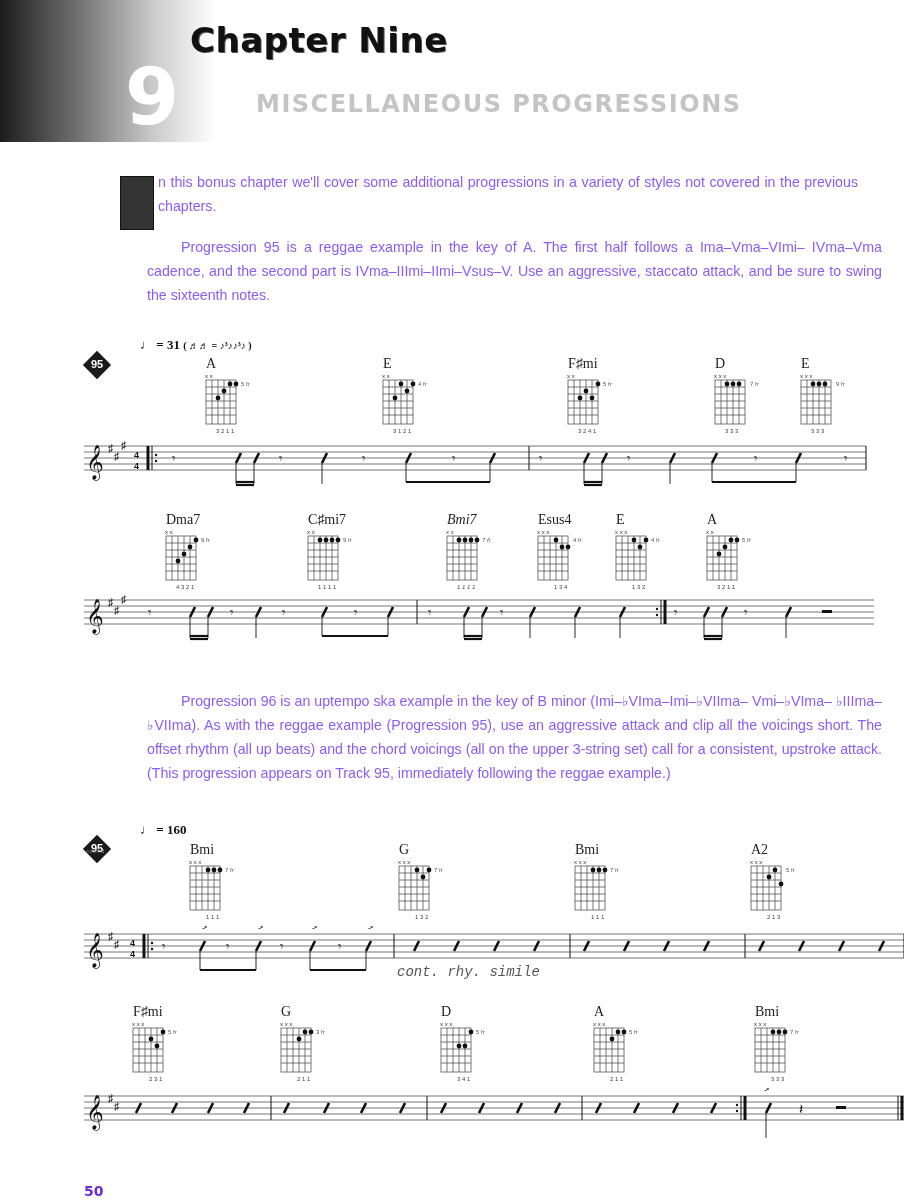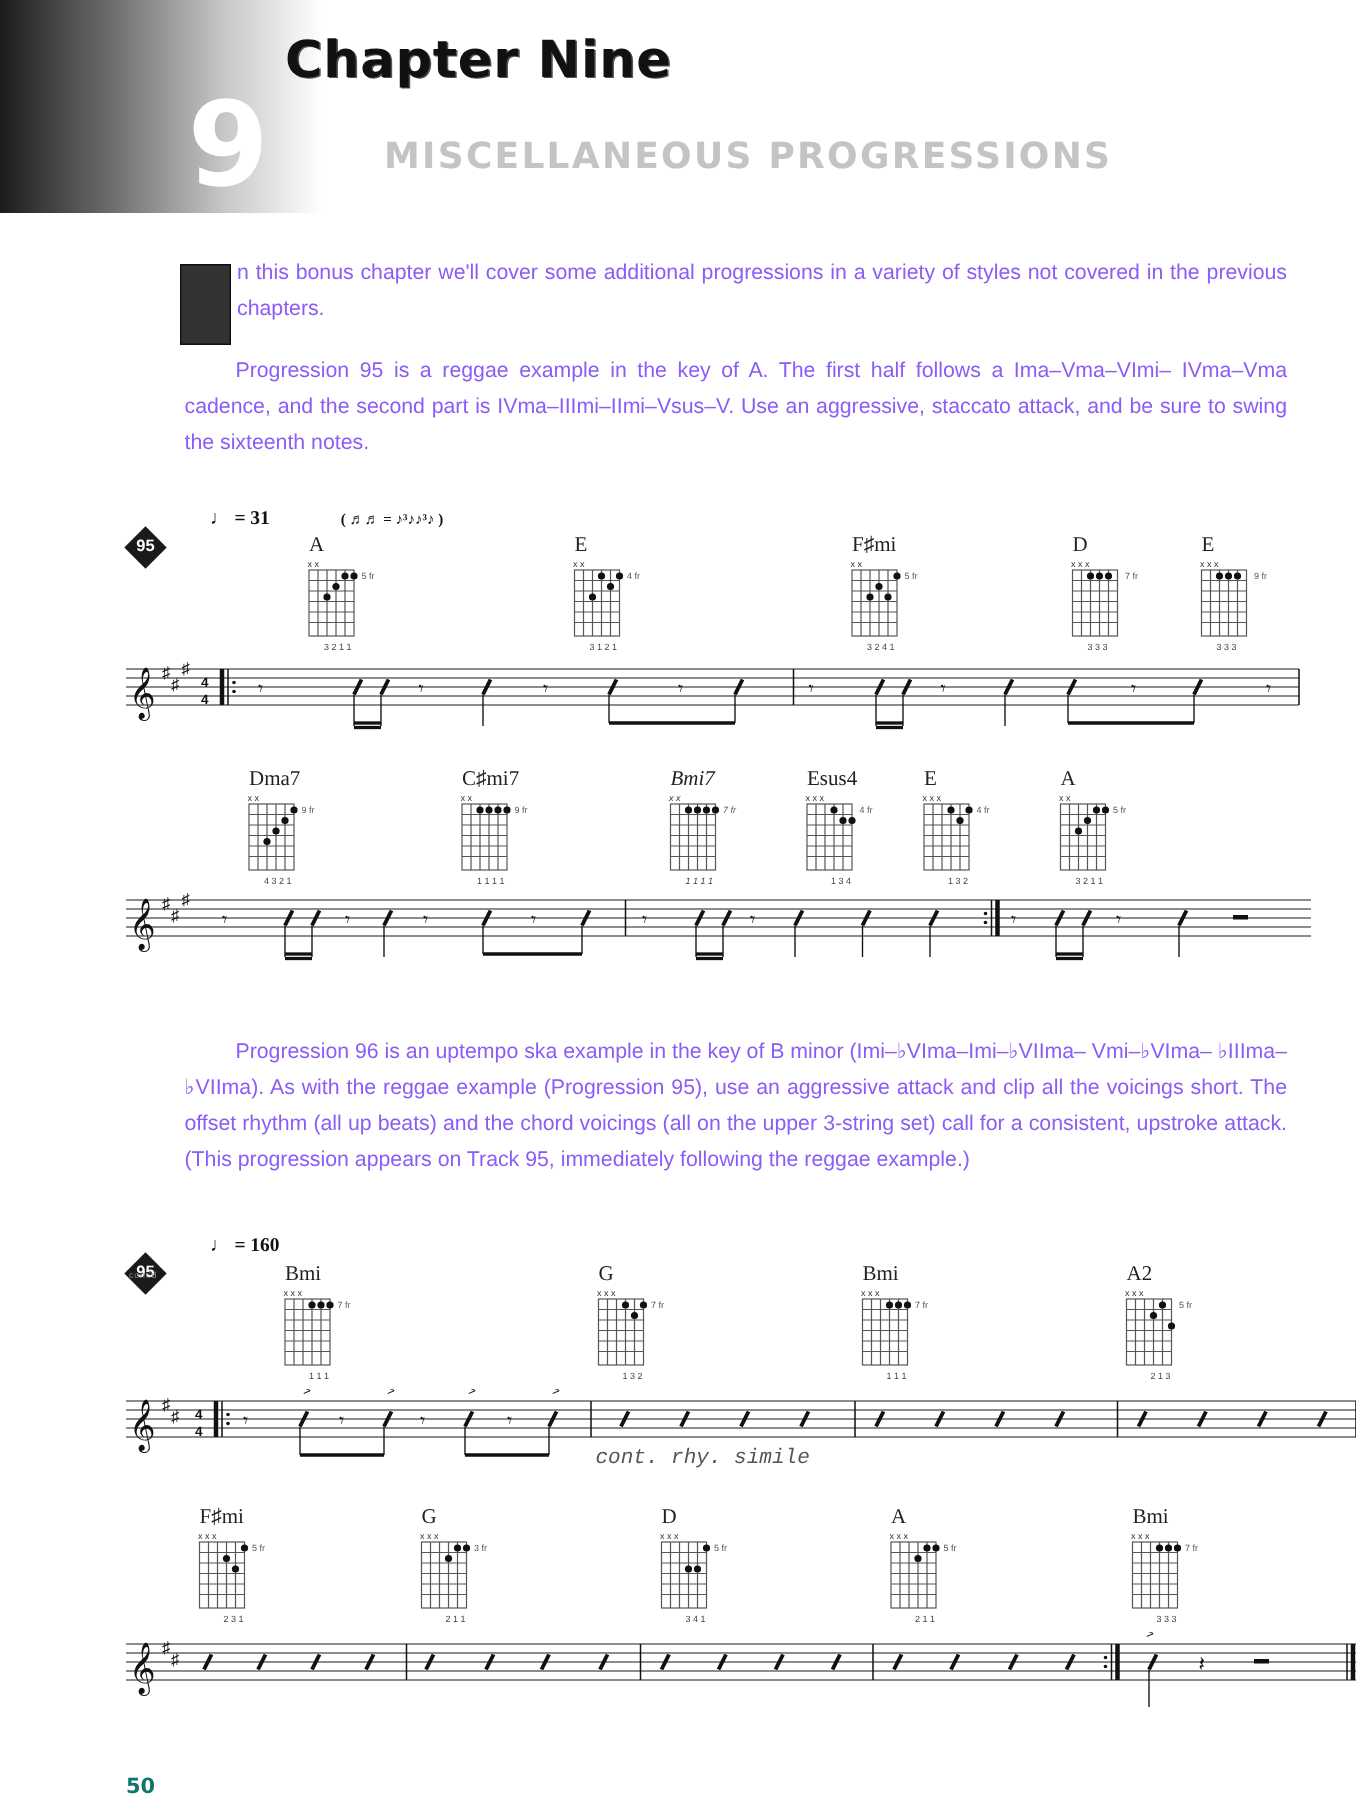--- a/index.html
+++ b/index.html
@@ -3,52 +3,52 @@
 <meta charset="utf-8">
 <style>
   html, body { margin:0; padding:0; background:#ffffff; }
   body { width:904px; height:1200px; position:relative; overflow:hidden; font-family:"Liberation Sans", sans-serif; color:#2a2a2a; }
   .header-band { position:absolute; left:0; top:0; width:215px; height:142px; background:linear-gradient(to right, #1c1c1c 0%, #6e6e6e 35%, #c8c8c8 70%, #ffffff 100%); }
   .chapter-number { position:absolute; left:125px; top:58px; font-family:"DejaVu Sans", sans-serif; font-weight:bold; font-size:78px; line-height:78px; color:#ffffff; letter-spacing:-2px; }
   .chapter-title { position:absolute; left:190px; top:20px; font-family:"DejaVu Sans", sans-serif; font-weight:bold; font-size:34px; color:#111; letter-spacing:0.5px; text-shadow:1px 1px 0 #555; }
   .chapter-subtitle { position:absolute; left:256px; top:90px; font-family:"DejaVu Sans", sans-serif; font-weight:bold; font-size:24px; color:#c4c4c4; letter-spacing:1.5px; }
   .para { position:absolute; left:123px; width:735px; font-size:14.2px; line-height:24px; color:#8b5cf6; text-align:justify; }
   .dropcap { position:absolute; left:120px; top:176px; width:32px; height:52px; background:#333; border:1px solid #111; }
-  .indent { text-indent:34px; }
+  .indent { text-indent:34px;margin-left:24px; }
   .badge { position:absolute; width:26px; height:26px;margin-top:18px; }
   .badge .diamond { position:absolute; left:3px; top:3px; width:20px; height:20px; background:#1a1a1a; transform:rotate(45deg); }
   .badge .num { position:absolute; left:0; top:6px; width:26px; text-align:center; font-size:11px; font-weight:bold; color:#fff; }
   .badge-sub { position:absolute; font-size:6px; color:#888; letter-spacing:0.5px; }
   .tempo { position:absolute; font-family:"Liberation Serif", serif; font-weight:bold; font-size:13px; color:#111; }
   .chord { position:absolute; width:70px; }
   .chord .name { font-family:"Liberation Serif", serif; font-size:14px; text-align:left; color:#222; margin-left:10px; height:16px; white-space:nowrap; }
   .chord svg { display:block; }
   .staff { position:absolute; }
-  .page-number { position:absolute; left:84px; top:1183px; font-family:"DejaVu Sans", sans-serif; font-weight:bold; font-size:14px; color:#0f766e; }
+  .page-number { position:absolute; left:84px; top:1183px; font-family:"DejaVu Sans", sans-serif; font-weight:bold; font-size:14px; color:#6d28d9; }
   .simile { position:absolute; font-family:Liberation Mono, monospace; font-style:italic; font-size:14px; color:#555; }
 </style>
 </head>
 <body>
 
 <div class="header-band"></div>
 <div class="chapter-number">9</div>
 <div class="chapter-title">Chapter Nine</div>
 <div class="chapter-subtitle">MISCELLANEOUS PROGRESSIONS</div>
 
 <div class="dropcap"></div>
 <div class="para" style="left:158px; width:700px; top:170px;">n this bonus chapter we'll cover some additional progressions in a variety of styles not covered in the previous chapters.</div>
 <div class="para indent" style="top:235px;">Progression 95 is a reggae example in the key of A. The first half follows a Ima–Vma–VImi– IVma–Vma cadence, and the second part is IVma–IIImi–IImi–Vsus–V. Use an aggressive, staccato attack, and be sure to swing the sixteenth notes.</div>
 
 <div class="badge" style="left:84px; top:334px;">
   <div class="diamond"></div>
   <div class="num">95</div>
 </div>
 <div class="tempo" style="left:140px; top:337px;">
   <span>♩ = 31</span>
-  <span style="font-size:10px;margin-left:44px;">( ♬♬ = ♪³♪♪³♪ )</span>
+  <span style="font-size:10px;">( ♬♬ = ♪³♪♪³♪ )</span>
 </div>
 
 <div class="chord" style="left:196px; top:356px;">
   <div class="name">A</div>
   <svg width="70" height="64" viewBox="0 0 70 64">
     <g stroke="#555" stroke-width="0.8" fill="none">
       <rect x="10" y="8" width="30" height="44"></rect>
       <line x1="16" y1="8" x2="16" y2="52"></line>
         <line x1="22" y1="8" x2="22" y2="52"></line>
         <line x1="28" y1="8" x2="28" y2="52"></line>

